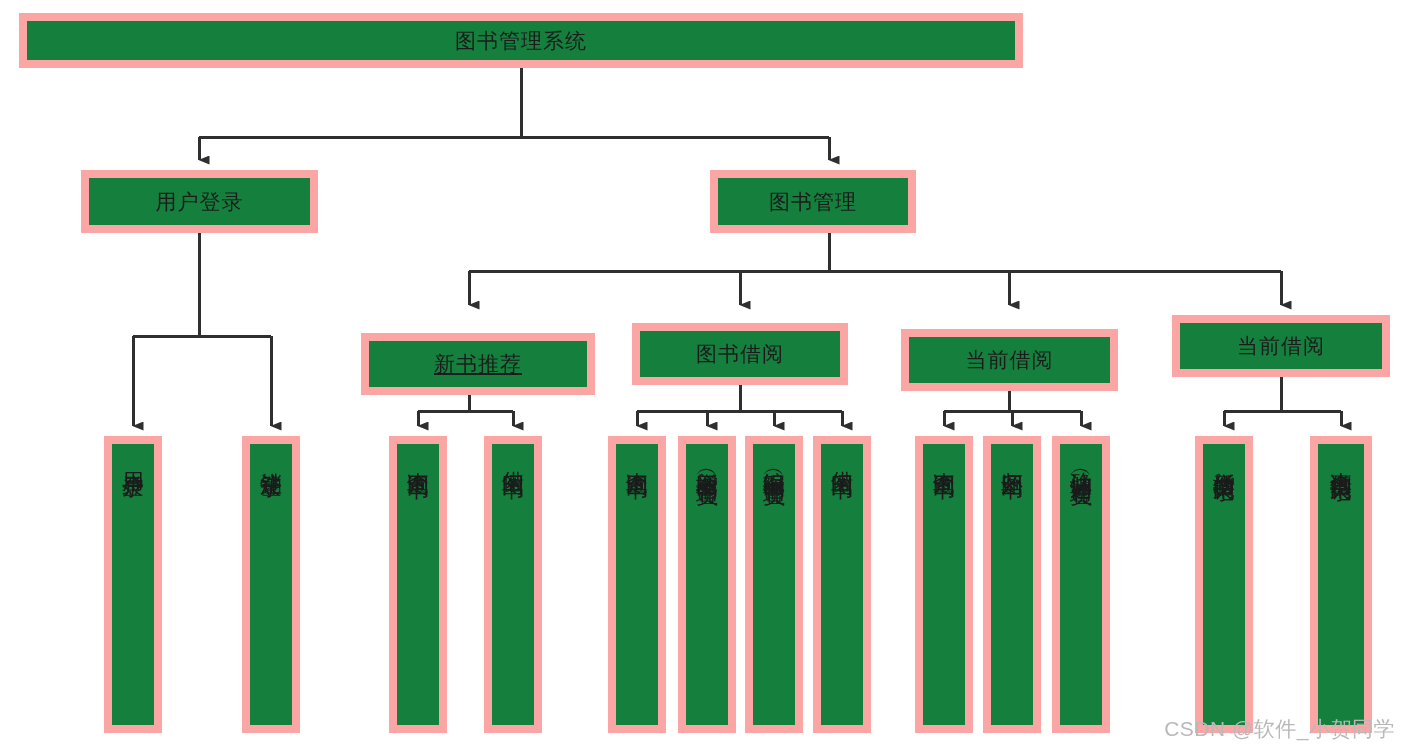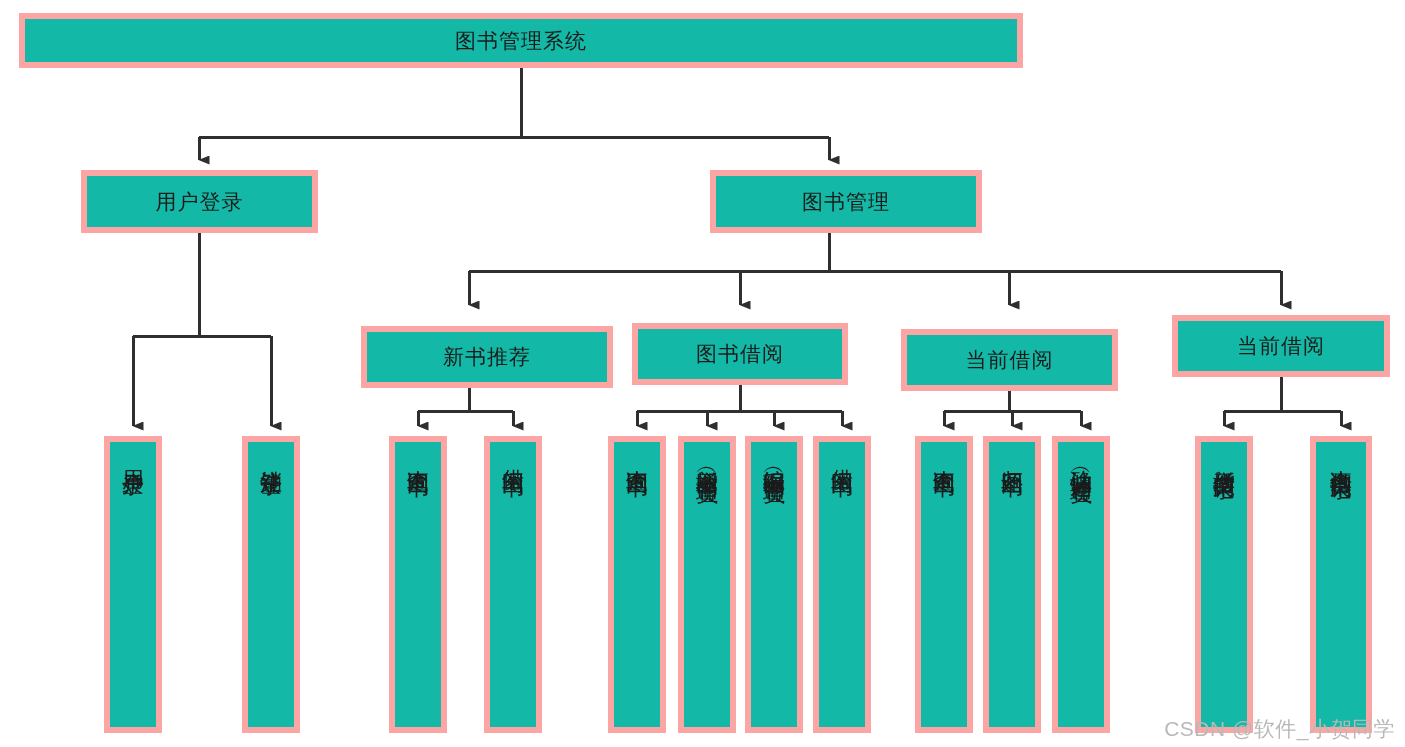--- a/index.html
+++ b/index.html
@@ -21,22 +21,22 @@
     position: absolute;
     left: 0;
     top: 0;
     width: 1405px;
     height: 747px;
     pointer-events: none;
   }
   .node {
     position: absolute;
     box-sizing: border-box;
-    background: #14b8a6;
-    border: 6px solid #fca5a5;
+    background: #15803d;
+    border: 8px solid #fca5a5;
     display: flex;
     align-items: center;
     justify-content: center;
     color: #1b1b1b;
   }
   .node.horiz {
     font-size: 21px;
     letter-spacing: 1px;
   }
   .node.vert {
@@ -119,25 +119,25 @@
     </g>
   </svg>
 
   <div class="node horiz" style="left:19px; top:13px; width:1004px; height:55px;">
     <span>图书管理系统</span>
   </div>
 
   <div class="node horiz" style="left:81px; top:170px; width:237px; height:63px;">
     <span>用户登录</span>
   </div>
-  <div class="node horiz" style="left:710px; top:170px; width:272px; height:63px;">
+  <div class="node horiz" style="left:710px; top:170px; width:206px; height:63px;">
     <span>图书管理</span>
   </div>
 
-  <div class="node horiz" style="left:361px; top:326px; width:252px; height:62px;">
+  <div class="node horiz" style="left:361px; top:333px; width:234px; height:62px;text-decoration:underline;">
     <span>新书推荐</span>
   </div>
   <div class="node horiz" style="left:632px; top:315px; width:216px; height:62px;margin-top:8px;">
     <span>图书借阅</span>
   </div>
   <div class="node horiz" style="left:901px; top:329px; width:217px; height:62px;">
     <span>当前借阅</span>
   </div>
   <div class="node horiz" style="left:1172px; top:315px; width:218px; height:62px;">
     <span>当前借阅</span>

